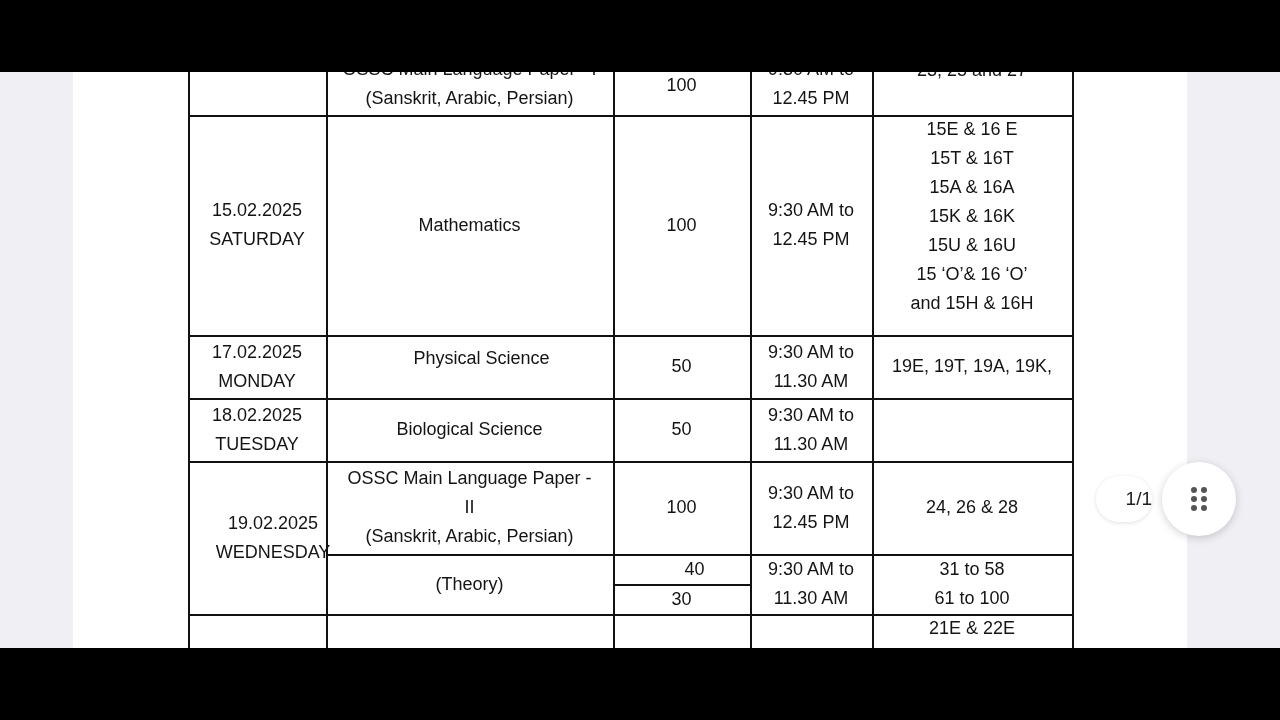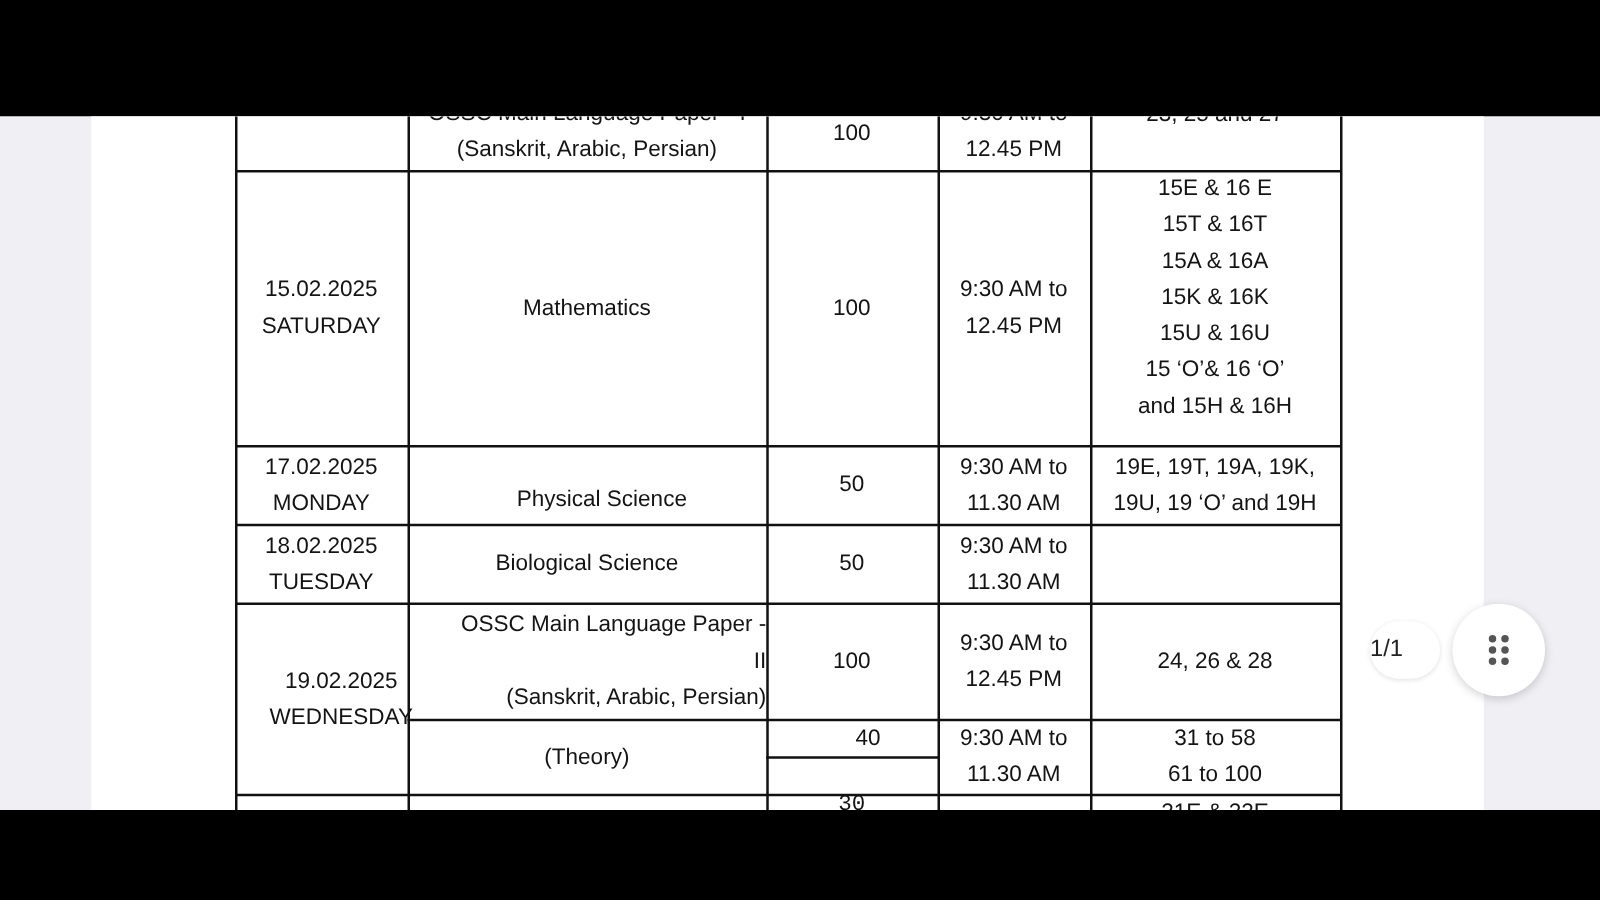--- a/index.html
+++ b/index.html
@@ -1,25 +1,25 @@
 <!DOCTYPE html>
 <html><head>
 <meta charset="utf-8">
 <style>
   html, body { margin:0; padding:0; }
   body { width:1280px; height:720px; position:relative; overflow:hidden; background:#000; font-family:"Liberation Sans", sans-serif; color:#111; }
-  .viewer { position:absolute; left:0; top:72px; width:1280px; height:576px; background:#efeff4; overflow:hidden;margin-top:21px; }
+  .viewer { position:absolute; left:0; top:72px; width:1280px; height:576px; background:#efeff4; overflow:hidden; }
   .page { position:absolute; left:73px; top:0; width:1114px; height:576px; background:#fff; overflow:hidden; }
   .tbl { position:absolute; left:115px; top:-60px; }
   .cell { position:absolute; box-sizing:border-box; display:flex; flex-direction:column; align-items:center; justify-content:center; text-align:center; font-size:18px; line-height:29px; color:#141414; }
   .hline { position:absolute; height:1.5px; background:#111; }
   .vline { position:absolute; width:1.5px; background:#111; }
   .bar-top { position:absolute; left:0; top:0; width:1280px; height:72px; background:#000; }
   .bar-bottom { position:absolute; left:0; top:648px; width:1280px; height:72px; background:#000; }
-  .page-indicator { position:absolute; left:1096px; top:476px; width:56px; height:46px; border-radius:23px; background:#fff; box-shadow:0 1px 4px rgba(0,0,0,0.12); display:flex; align-items:center; justify-content:flex-start; font-size:19px; color:#222; }
+  .page-indicator { position:absolute; left:1096px; top:476px; width:56px; height:46px; border-radius:23px; background:#fff; box-shadow:0 1px 4px rgba(0,0,0,0.12); display:flex; align-items:center; justify-content:flex-end; font-size:19px; color:#222; }
   .menu-fab { position:absolute; left:1162px; top:462px; width:74px; height:74px; border-radius:50%; background:#fff; box-shadow:0 2px 8px rgba(0,0,0,0.18); display:flex; align-items:center; justify-content:center; }
   .dots { display:grid; grid-template-columns:repeat(2,6px); grid-gap:3px 4px; }
   .dots span { width:6px; height:6px; border-radius:50%; background:#555; display:block; }
 </style>
 </head>
 <body>
 
 <div class="bar-top"></div>
 
 <div class="viewer">
@@ -62,33 +62,32 @@
         <div>15K &amp; 16K</div>
         <div>15U &amp; 16U</div>
         <div>15 ‘O’&amp; 16 ‘O’</div>
         <div>and 15H &amp; 16H</div>
       </div>
 
       <div class="cell" style="left:0; top:323px; width:138px; height:63px;">
         <div>17.02.2025</div>
         <div>MONDAY</div>
       </div>
-      <div class="cell" style="left:138px; top:335px; width:287px; height:63px;padding-left:24px;">
+      <div class="cell" style="left:138px; top:315px; width:287px; height:63px;padding-left:24px;">
         <div>Physical Science</div>
       </div>
       <div class="cell" style="left:425px; top:323px; width:137px; height:63px;">
         <div>50</div>
       </div>
       <div class="cell" style="left:562px; top:323px; width:122px; height:63px;">
         <div>9:30 AM to</div>
         <div>11.30 AM</div>
       </div>
       <div class="cell" style="left:684px; top:323px; width:200px; height:63px;">
         <div>19E, 19T, 19A, 19K,</div>
-        <div>19U, 19 ‘O’ and 19H</div>
       </div>
 
       <div class="cell" style="left:0; top:386px; width:138px; height:63px;">
         <div>18.02.2025</div>
         <div>TUESDAY</div>
       </div>
       <div class="cell" style="left:138px; top:386px; width:287px; height:63px;">
         <div>Biological Science</div>
       </div>
       <div class="cell" style="left:425px; top:386px; width:137px; height:63px;">
@@ -98,21 +97,21 @@
         <div>9:30 AM to</div>
         <div>11.30 AM</div>
       </div>
       <div class="cell" style="left:684px; top:386px; width:200px; height:63px;">
       </div>
 
       <div class="cell" style="left:0; top:449px; width:138px; height:153px;padding-left:32px;">
         <div>19.02.2025</div>
         <div>WEDNESDAY</div>
       </div>
-      <div class="cell" style="left:138px; top:449px; width:287px; height:93px;align-items:flex-end;">
+      <div class="cell" style="left:138px; top:449px; width:287px; height:93px;">
         <div>OSSC Main Language Paper -</div>
         <div>II</div>
         <div>(Sanskrit, Arabic, Persian)</div>
       </div>
       <div class="cell" style="left:425px; top:449px; width:137px; height:93px;">
         <div>100</div>
       </div>
       <div class="cell" style="left:562px; top:449px; width:122px; height:93px;">
         <div>9:30 AM to</div>
         <div>12.45 PM</div>
@@ -120,21 +119,21 @@
       <div class="cell" style="left:684px; top:449px; width:200px; height:93px;">
         <div>24, 26 &amp; 28</div>
       </div>
 
       <div class="cell" style="left:138px; top:542px; width:287px; height:60px;">
         <div>(Theory)</div>
       </div>
       <div class="cell" style="left:438px; top:542px; width:137px; height:30px;">
         <div>40</div>
       </div>
-      <div class="cell" style="left:425px; top:596px; width:137px; height:30px;font-family:Liberation Mono, monospace;">
+      <div class="cell" style="left:425px; top:572px; width:137px; height:30px;">
         <div>30</div>
       </div>
       <div class="cell" style="left:562px; top:542px; width:122px; height:60px;">
         <div>9:30 AM to</div>
         <div>11.30 AM</div>
       </div>
       <div class="cell" style="left:684px; top:542px; width:200px; height:60px;">
         <div>31 to 58</div>
         <div>61 to 100</div>
       </div>

